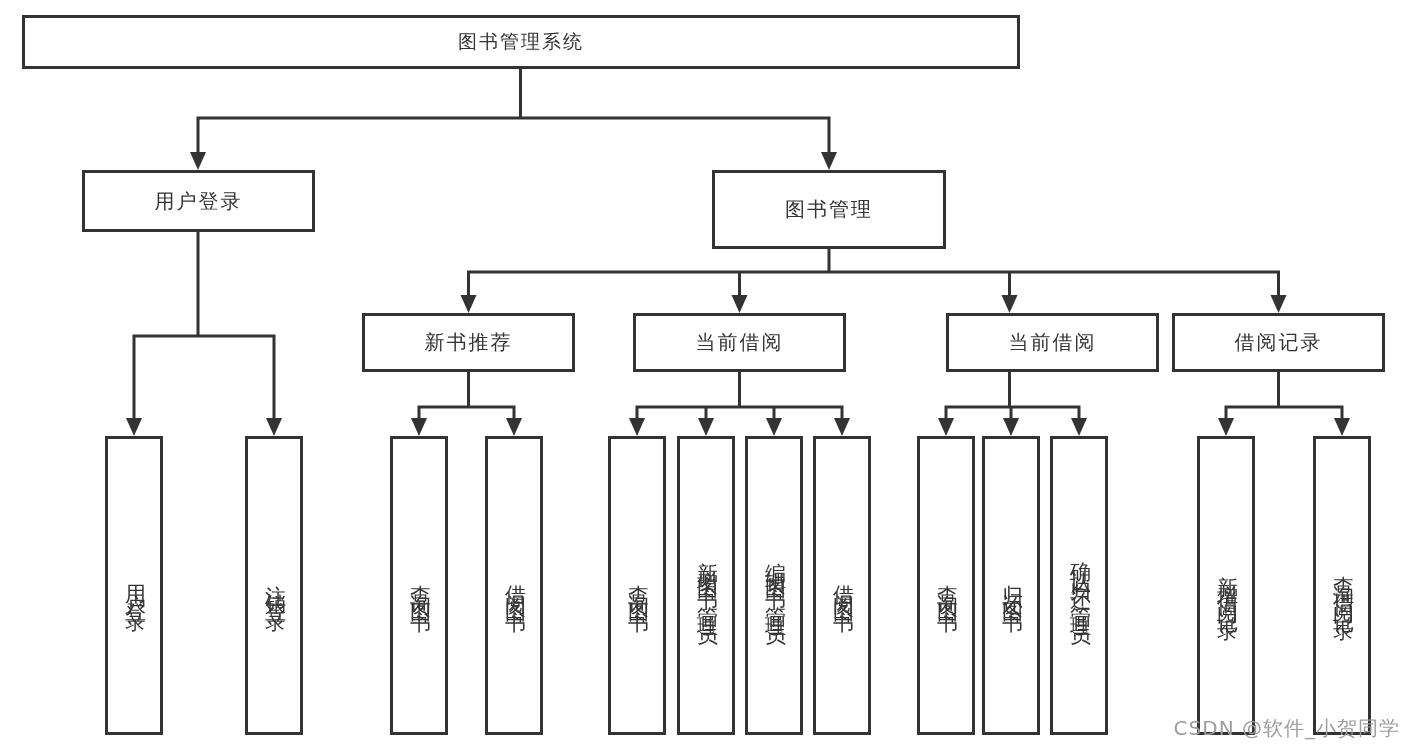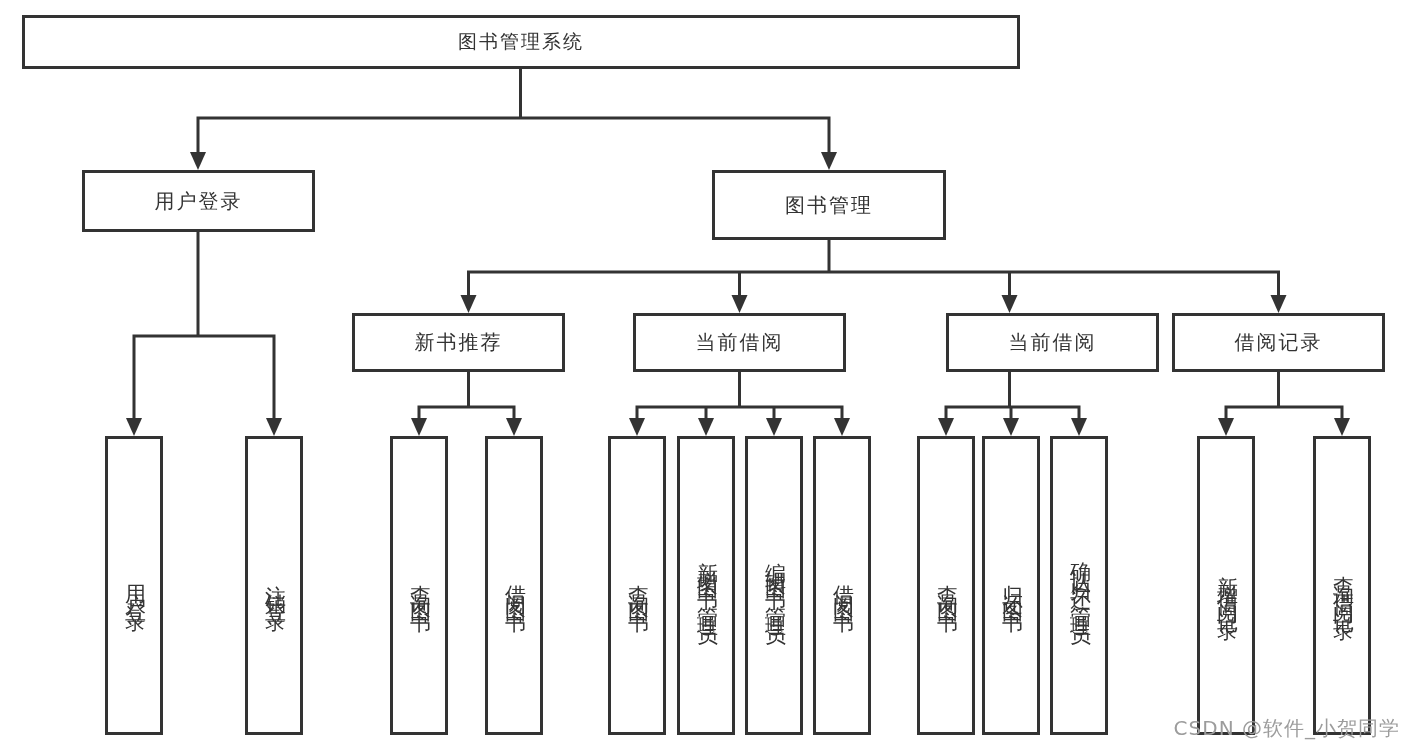--- a/index.html
+++ b/index.html
@@ -28,23 +28,23 @@
     align-items: center;
     justify-content: center;
     box-sizing: border-box;
     z-index: 2;
     font-family: Liberation Mono, monospace;
   }
   .hlabel { font-size: 20px; letter-spacing: 2px; white-space: nowrap; }
   .n-root  { left: 22px;  top: 15px;  width: 998px; height: 54px; }
   .n-root .hlabel { font-size: 19px; }
   .n-login { left: 82px;  top: 170px; width: 233px; height: 62px; }
-  .n-mgmt  { left: 712px; top: 170px; width: 234px; height: 70px; }
+  .n-mgmt  { left: 712px; top: 170px; width: 234px; height: 79px; }
   .n-l3    { top: 313px;  width: 213px; height: 59px; }
-  .n-rec   { left: 352px; justify-content: center; }
+  .n-rec   { left: 362px; justify-content: center; }
   .n-bor   { left: 633px; }
   .n-cur   { left: 946px; }
   .n-rcd   { left: 1172px; }
   .leaf {
     top: 436px; width: 58px; height: 299px;
   }
   .vtext {
     writing-mode: vertical-rl;
     font-size: 21px;
     letter-spacing: 9px;

